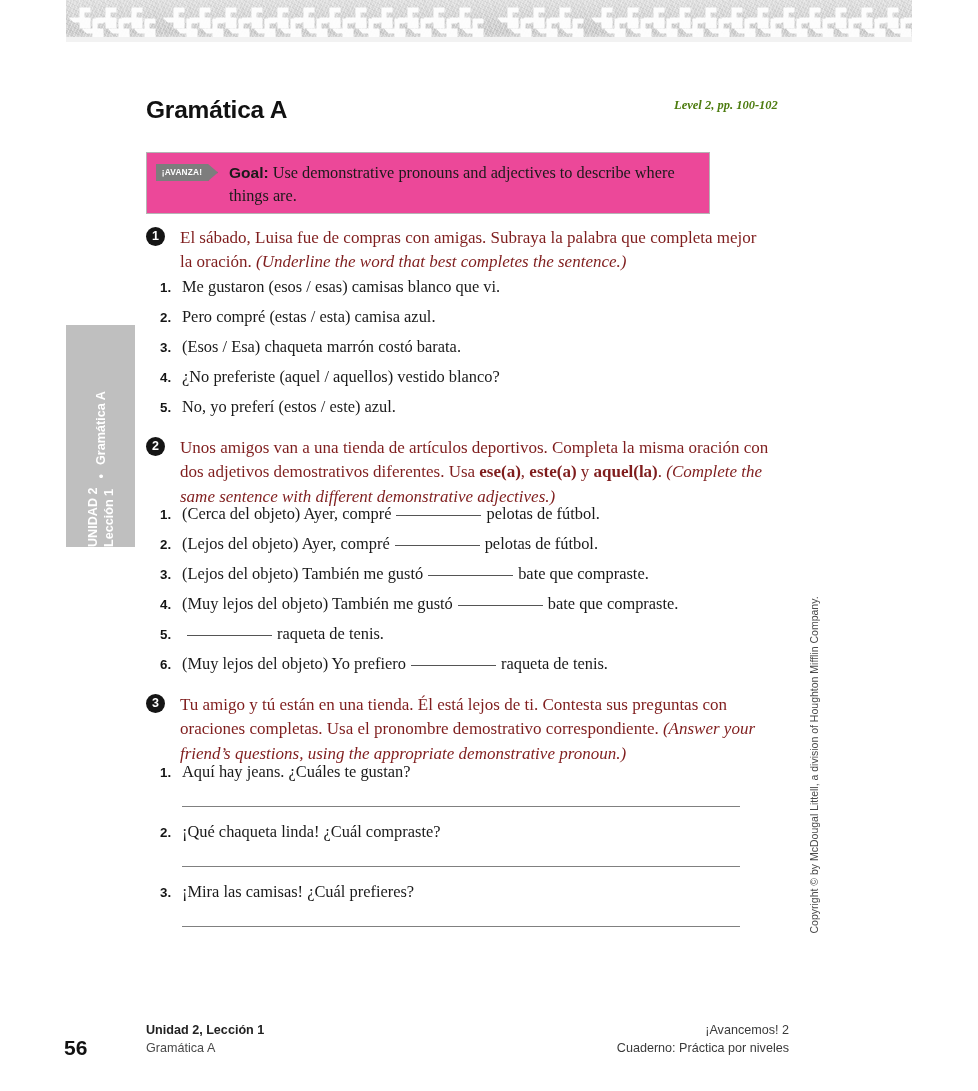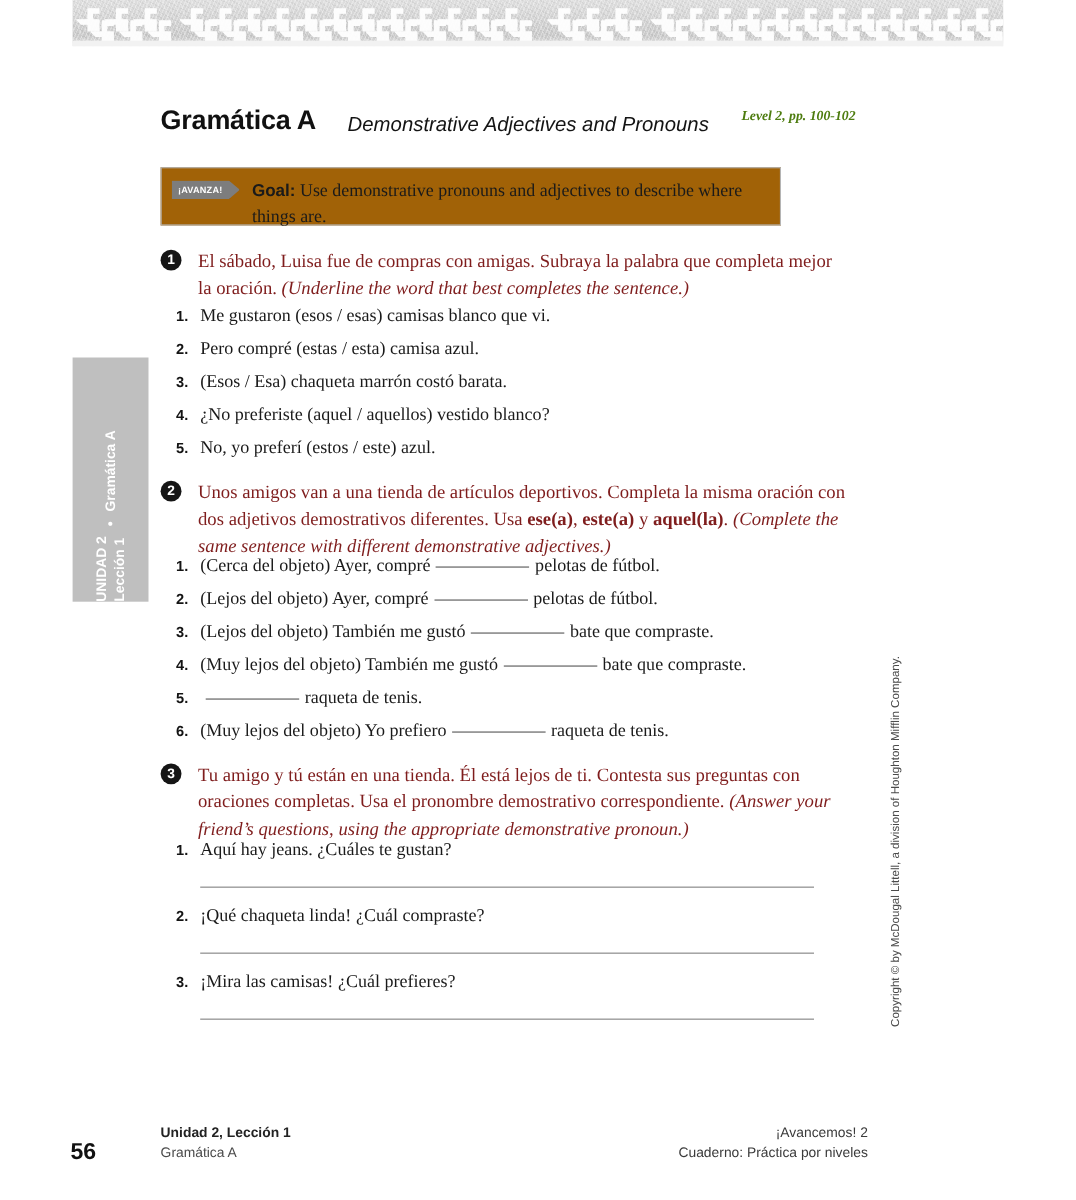--- a/index.html
+++ b/index.html
@@ -107,23 +107,23 @@
     color: #4d7c0f;
     white-space: nowrap;
   }
 
   
   .goalbox {
     position: absolute;
     left: 146px;
     top: 152px;
     width: 564px;
-    height: 53px;
+    height: 62px;
     border: 1px solid #b4b4b4;
-    background: #a16207;
+    background: #ec4899;
     box-sizing: border-box;
   }
   .avanza {
     position: absolute;
     left: 9px; top: 11px;
     width: 62px; height: 17px;
   }
   .avanza .pennant {
     position: absolute; inset: 0;
     background: #7d7d7d;
@@ -357,21 +357,20 @@
           <use href="#fretpair" x="312" y="0"></use>
         </g>
       </g>
     </svg>
     <div class="banner-base"></div>
   </div>
 
 
   <div class="titlerow">
     <div class="title-main">Gramática A</div>
-    <div class="title-sub">Demonstrative Adjectives and Pronouns</div>
     <div class="title-level">Level 2, pp. 100-102</div>
   </div>
 
   <div class="goalbox">
     <div class="avanza">
       <div class="pennant"></div>
       <div class="txt">¡AVANZA!</div>
     </div>
     <div class="goal-text">
       <b>Goal:</b><span> Use demonstrative pronouns and adjectives to describe where things are.</span>

